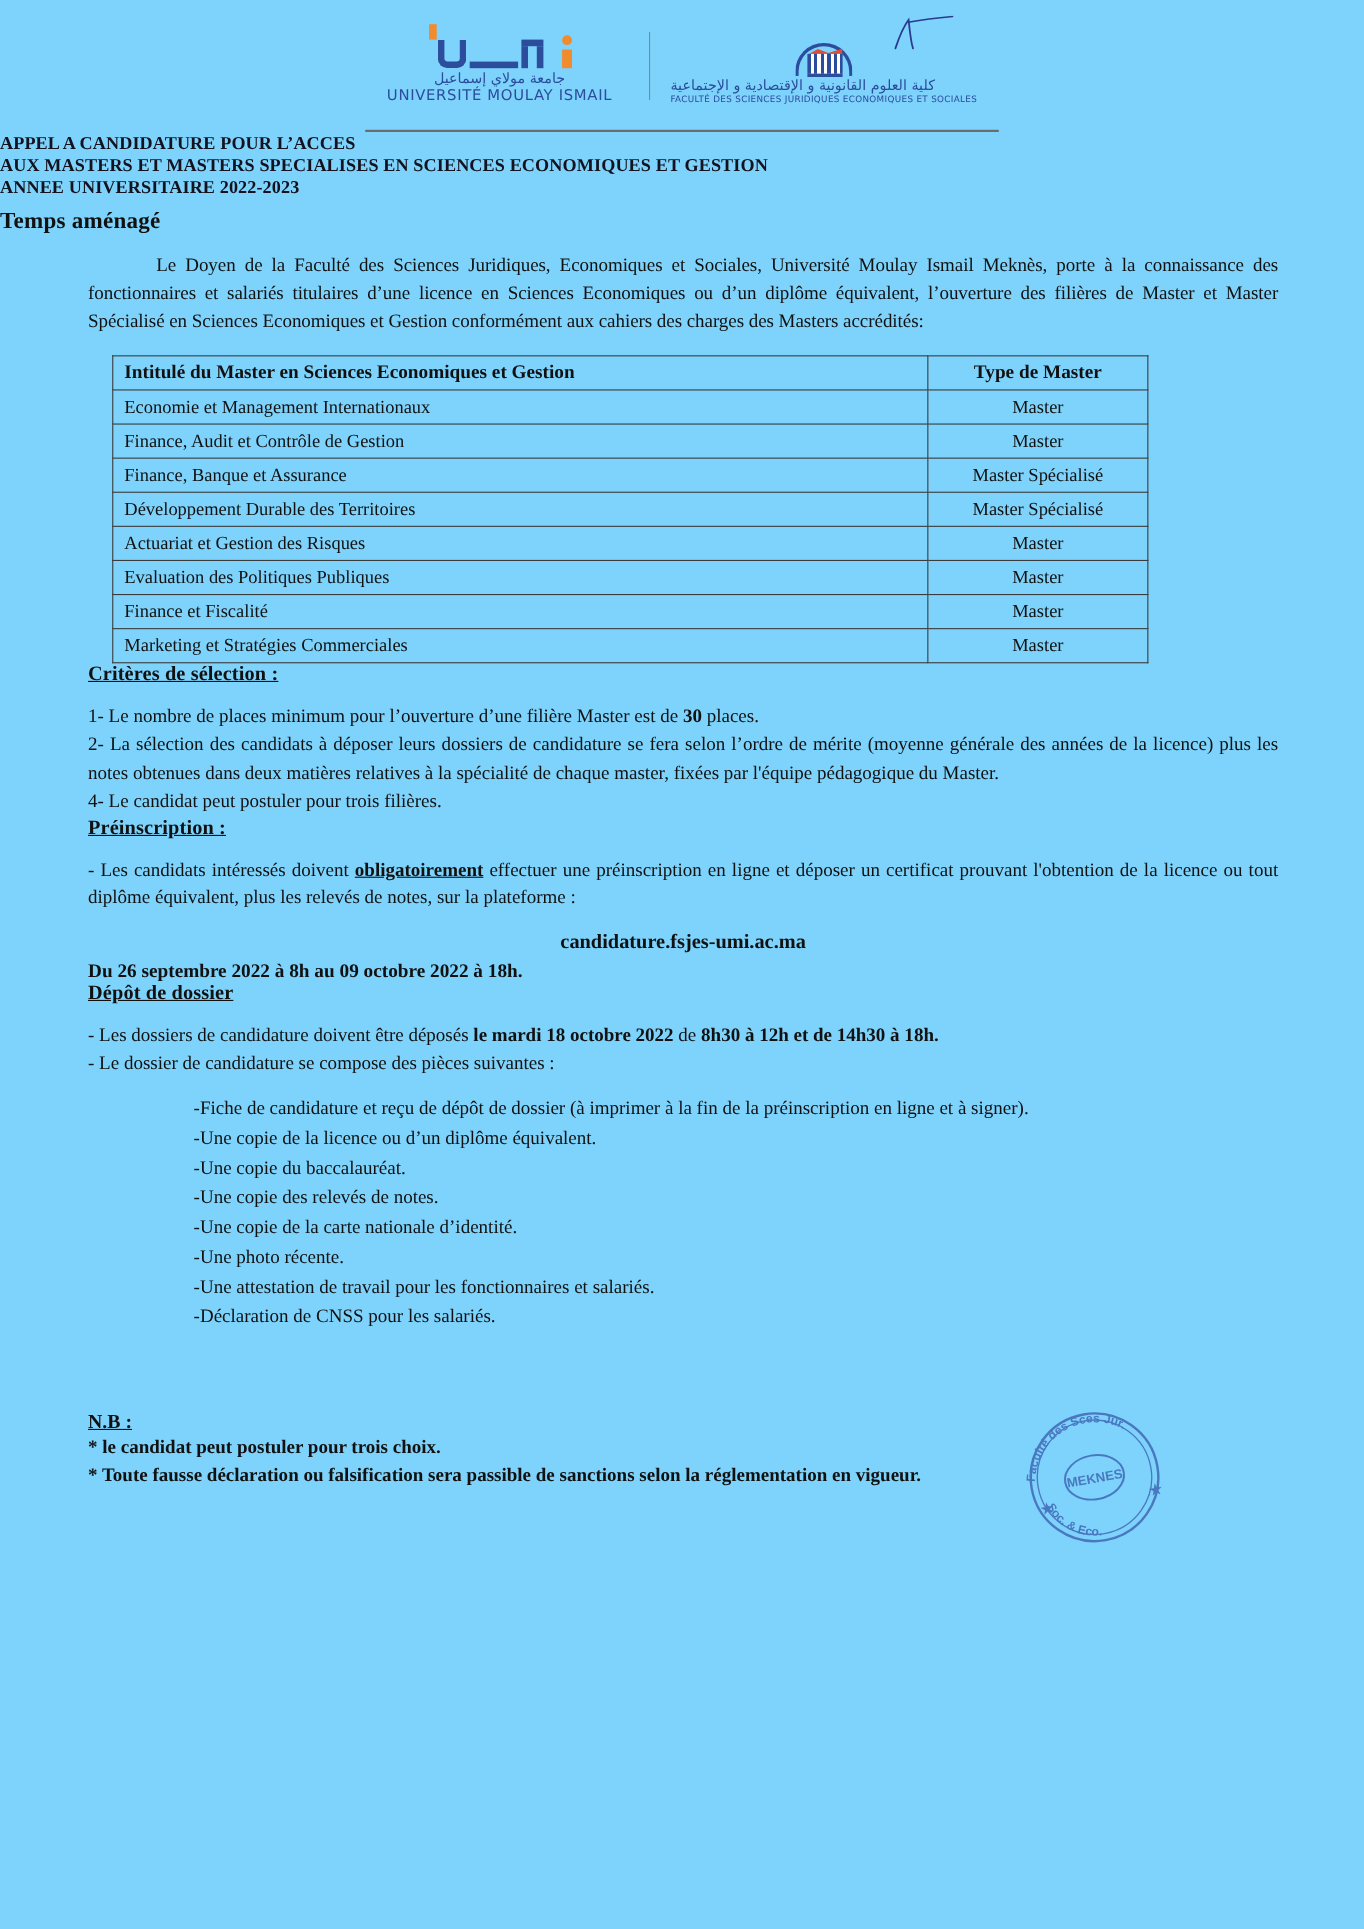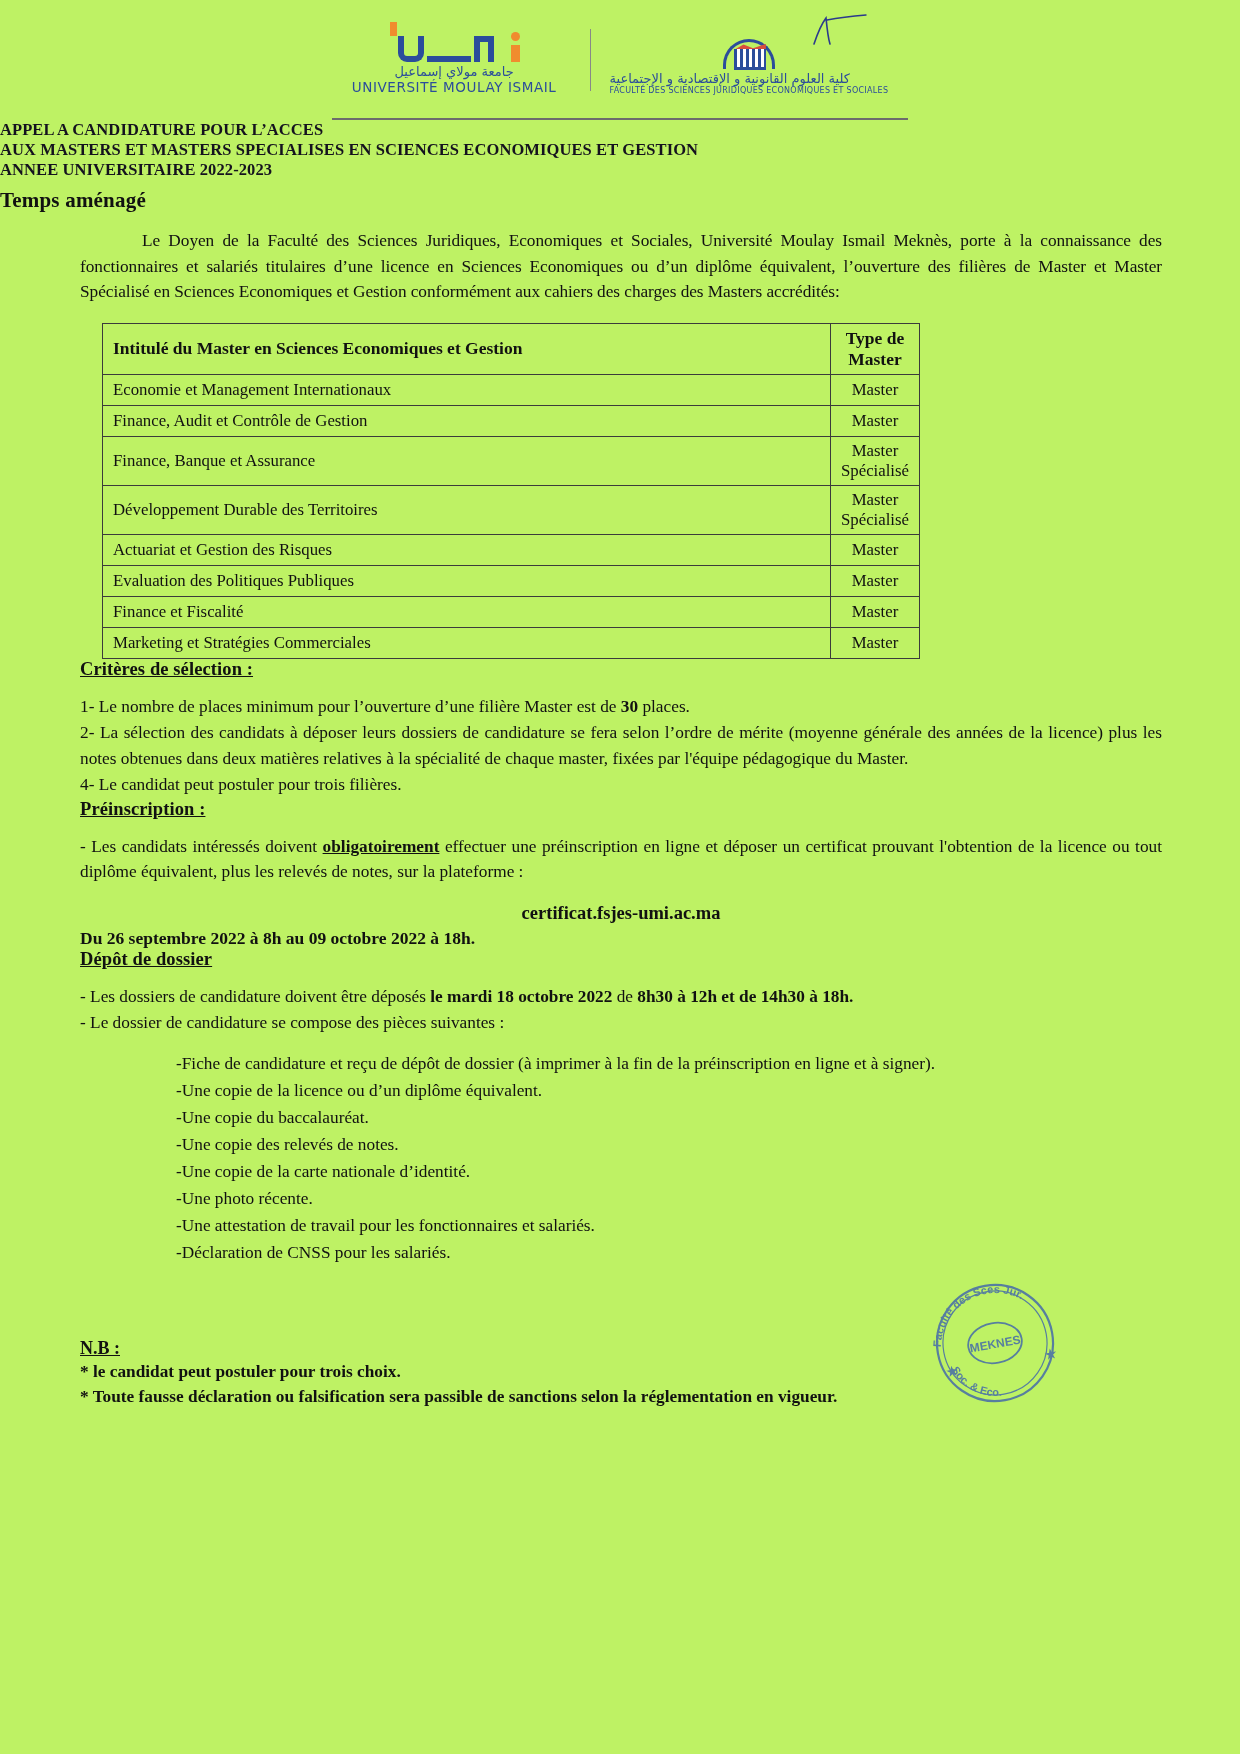--- a/index.html
+++ b/index.html
@@ -12,21 +12,21 @@
     height: 1754px;
     position: relative;
     font-family: "Liberation Serif", "DejaVu Serif", serif;
     color: #111111;
     overflow: hidden;
   }
 
   .page {
     position: absolute;
     inset: 0;
-    background: #bef264;
+    background: #7dd3fc;
   }
 
   
   .header {
     position: absolute;
     left: 0; right: 0;
     top: 22px;
     height: 85px;
   }
   .logos {
@@ -228,21 +228,21 @@
   }
   p.body .indent { display:inline-block; width: 62px; }
 
   
   .tbl-wrap {
     margin-top: 18px;
     padding-left: 22px;
     padding-right: 12px;
   }
   table.masters {
-    width: 818px;
+    width: 942px;
     border-collapse: collapse;
     font-size: 16.8px;
   }
   table.masters th,
   table.masters td {
     border: 1px solid #3b3b3b;
     padding: 4px 10px;
     height: 22px;
   }
   table.masters th {
@@ -431,21 +431,21 @@
     <div class="para-list">
       <p><span>1- Le nombre de places minimum pour l’ouverture d’une filière Master est de </span><b>30</b><span> places.</span></p>
       <p>2- La sélection des candidats à déposer leurs dossiers de candidature se fera selon l’ordre de mérite (moyenne générale des années de la licence) plus les notes obtenues dans deux matières relatives à la spécialité de chaque master, fixées par l'équipe pédagogique du Master.</p>
       <p>4- Le candidat peut postuler pour trois filières.</p>
     </div>
 
     <h2 class="sect sect-pre">Préinscription :</h2>
     <div class="para-list">
       <p><span>- Les candidats intéressés doivent </span><b><u>obligatoirement</u></b><span> effectuer   une préinscription en ligne et déposer un certificat prouvant l'obtention de la licence ou tout diplôme équivalent, plus les relevés de notes, sur la plateforme :</span></p>
     </div>
-    <div class="centered-bold">certificat.fsjes-umi.ac.ma</div>
+    <div class="centered-bold">candidature.fsjes-umi.ac.ma</div>
     <div class="centered-bold2">Du 26 septembre 2022 à 8h  au 09 octobre 2022 à 18h.</div>
 
     <h2 class="sect sect-dep">Dépôt de dossier</h2>
     <div class="para-list">
       <p><span>- Les dossiers de candidature doivent être déposés </span><b>le mardi 18 octobre 2022</b><span> de </span><b>8h30 à 12h et de 14h30 à 18h.</b></p>
       <p>- Le dossier de candidature se compose des pièces suivantes :</p>
     </div>
     <div class="docs-list" id="docs-list">
         <div class="doc">-Fiche de candidature et reçu de dépôt de dossier (à imprimer à la fin de la préinscription en ligne et à signer).</div>
         <div class="doc">-Une copie de la licence ou d’un diplôme équivalent.</div>

